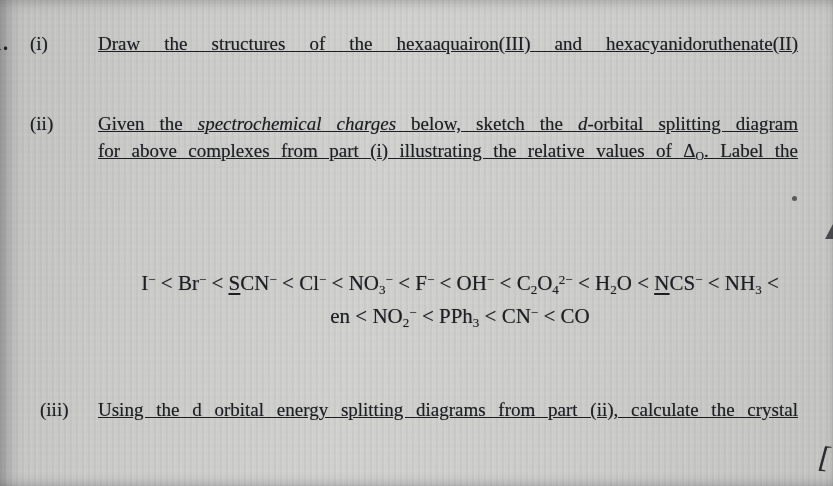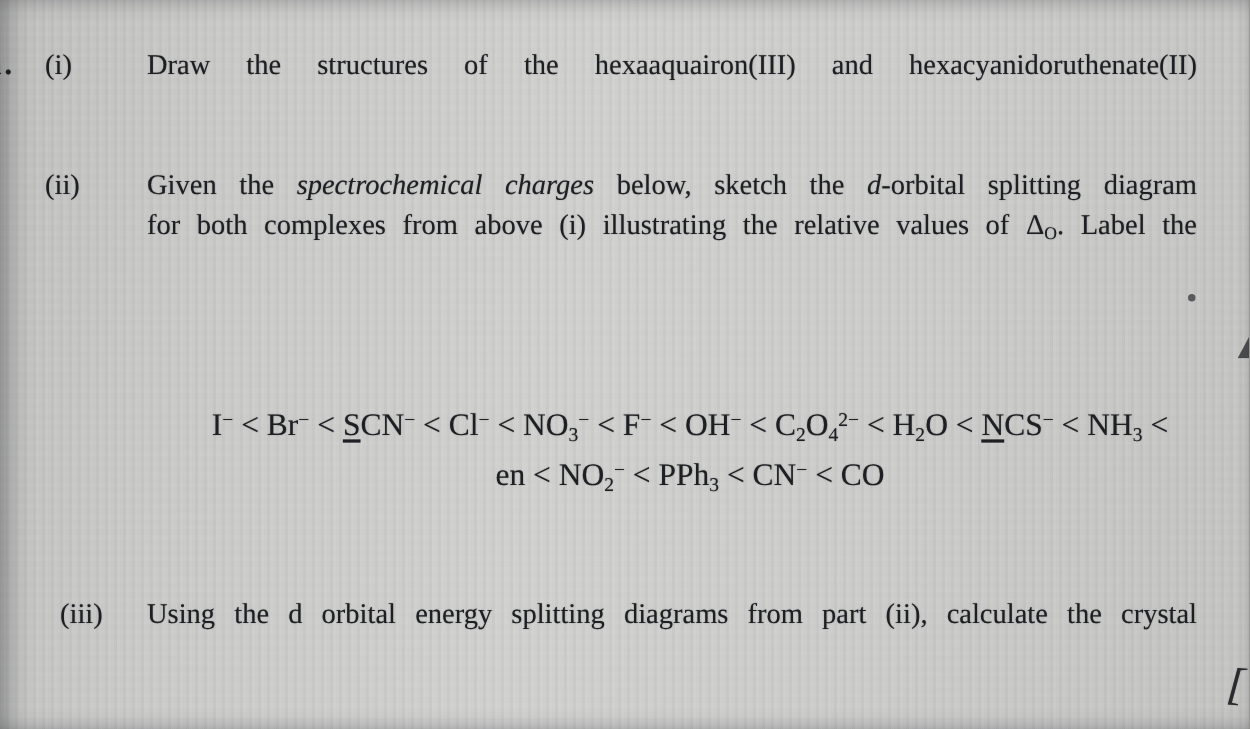--- a/index.html
+++ b/index.html
@@ -16,21 +16,21 @@
     box-shadow:
       inset 14px 0 18px -10px rgba(20,20,25,.38),
       inset 0 10px 16px -12px rgba(20,20,25,.28),
       inset -6px 0 10px -8px rgba(20,20,25,.20),
       inset 0 -10px 14px -12px rgba(20,20,25,.30);
   }
   .txt{ text-shadow:0 0 .8px rgba(35,36,40,.55); }
   .part{position:absolute;left:0;width:833px;}
   .plabel{position:absolute;top:0;font-size:19px;line-height:27px;}
   .pl-i{left:30px}.pl-ii{left:30px}.pl-iii{left:40px}
-  .ptext{position:absolute;left:98px;top:0;width:700px;}
+  .ptext{position:absolute;left:98px;top:0;width:700px;text-decoration:underline;}
   .tline{font-size:19px;line-height:27px;text-align:justify;text-align-last:left;}
   .tline.just{text-align-last:justify;}
   .series{position:absolute;left:100px;top:268px;width:720px;text-align:center;}
   .sline{font-size:21px;line-height:31px;white-space:nowrap;}
   .it{font-style:italic}
   .bd{font-weight:bold}
   .un{text-decoration:underline;text-underline-offset:3px;}
   sub{vertical-align:baseline;position:relative;top:.28em;font-size:62%;}
   sup{vertical-align:baseline;position:relative;top:-.45em;font-size:62%;}
   .qnum{position:absolute;left:-9px;top:30px;font-size:20px;font-weight:bold;line-height:27px;letter-spacing:2px;}
@@ -50,21 +50,21 @@
     <span class="plabel pl-i">(i)</span>
     <div class="ptext">
       <div class="tline just"><span>Draw the structures of the hexaaquairon(III) and hexacyanidoruthenate(II)</span></div>
     </div>
   </div>
 
   <div class="part" style="top:110px">
     <span class="plabel pl-ii">(ii)</span>
     <div class="ptext">
       <div class="tline just"><span>Given the </span><span class="it">spectrochemical charges</span><span> below, sketch the </span><span class="it">d</span><span>-orbital splitting diagram</span></div>
-      <div class="tline just"><span>for both complexes from above (i) illustrating the relative values of Δ</span><sub>O</sub><span>. Label the</span></div>
+      <div class="tline just"><span>for above complexes from part (i) illustrating the relative values of Δ</span><sub>O</sub><span>. Label the</span></div>
     </div>
   </div>
 
   <div class="series">
     <div class="sline"><span>I</span><sup>−</sup><span> &lt; Br</span><sup>−</sup><span> &lt; </span><span class="un">S</span><span>CN</span><sup>−</sup><span> &lt; Cl</span><sup>−</sup><span> &lt; NO</span><sub>3</sub><sup>−</sup><span> &lt; F</span><sup>−</sup><span> &lt; OH</span><sup>−</sup><span> &lt; C</span><sub>2</sub><span>O</span><sub>4</sub><sup>2−</sup><span> &lt; H</span><sub>2</sub><span>O &lt; </span><span class="un">N</span><span>CS</span><sup>−</sup><span> &lt; NH</span><sub>3</sub><span> &lt;</span></div>
     <div class="sline"><span>en &lt; NO</span><sub>2</sub><sup>−</sup><span> &lt; PPh</span><sub>3</sub><span> &lt; CN</span><sup>−</sup><span> &lt; CO</span></div>
   </div>
 
   <div class="part" style="top:396px">
     <span class="plabel pl-iii">(iii)</span>

